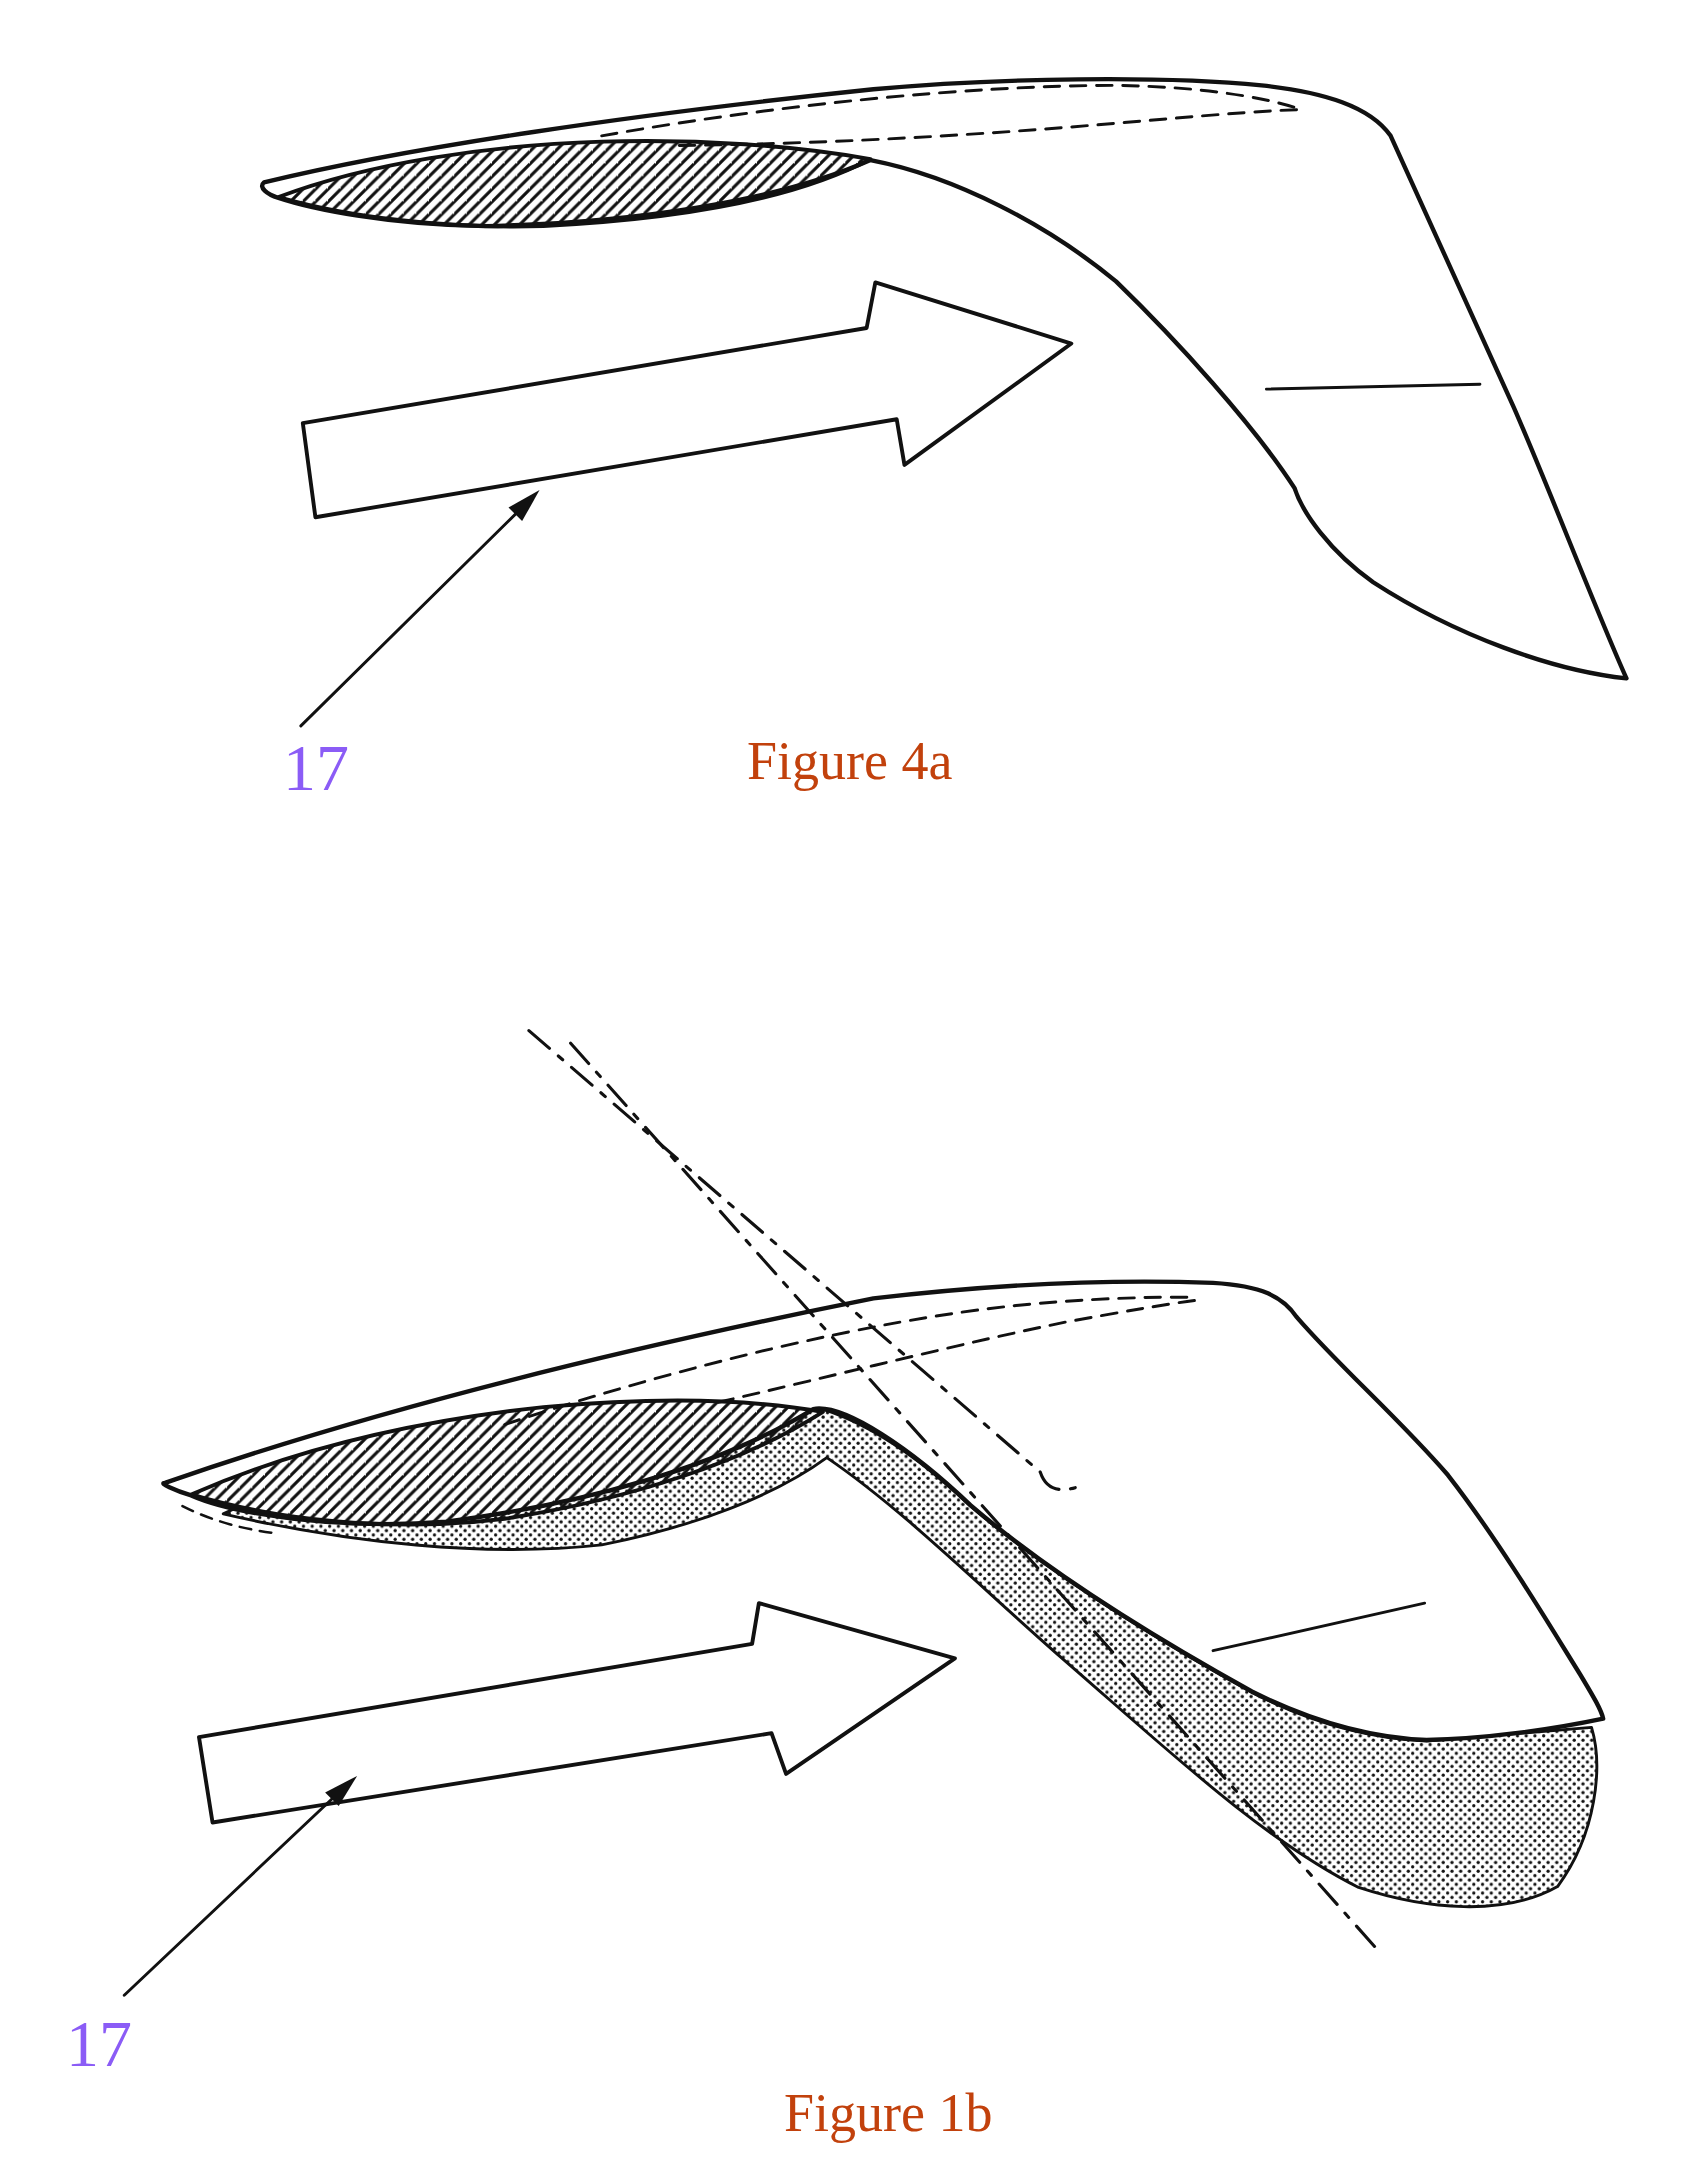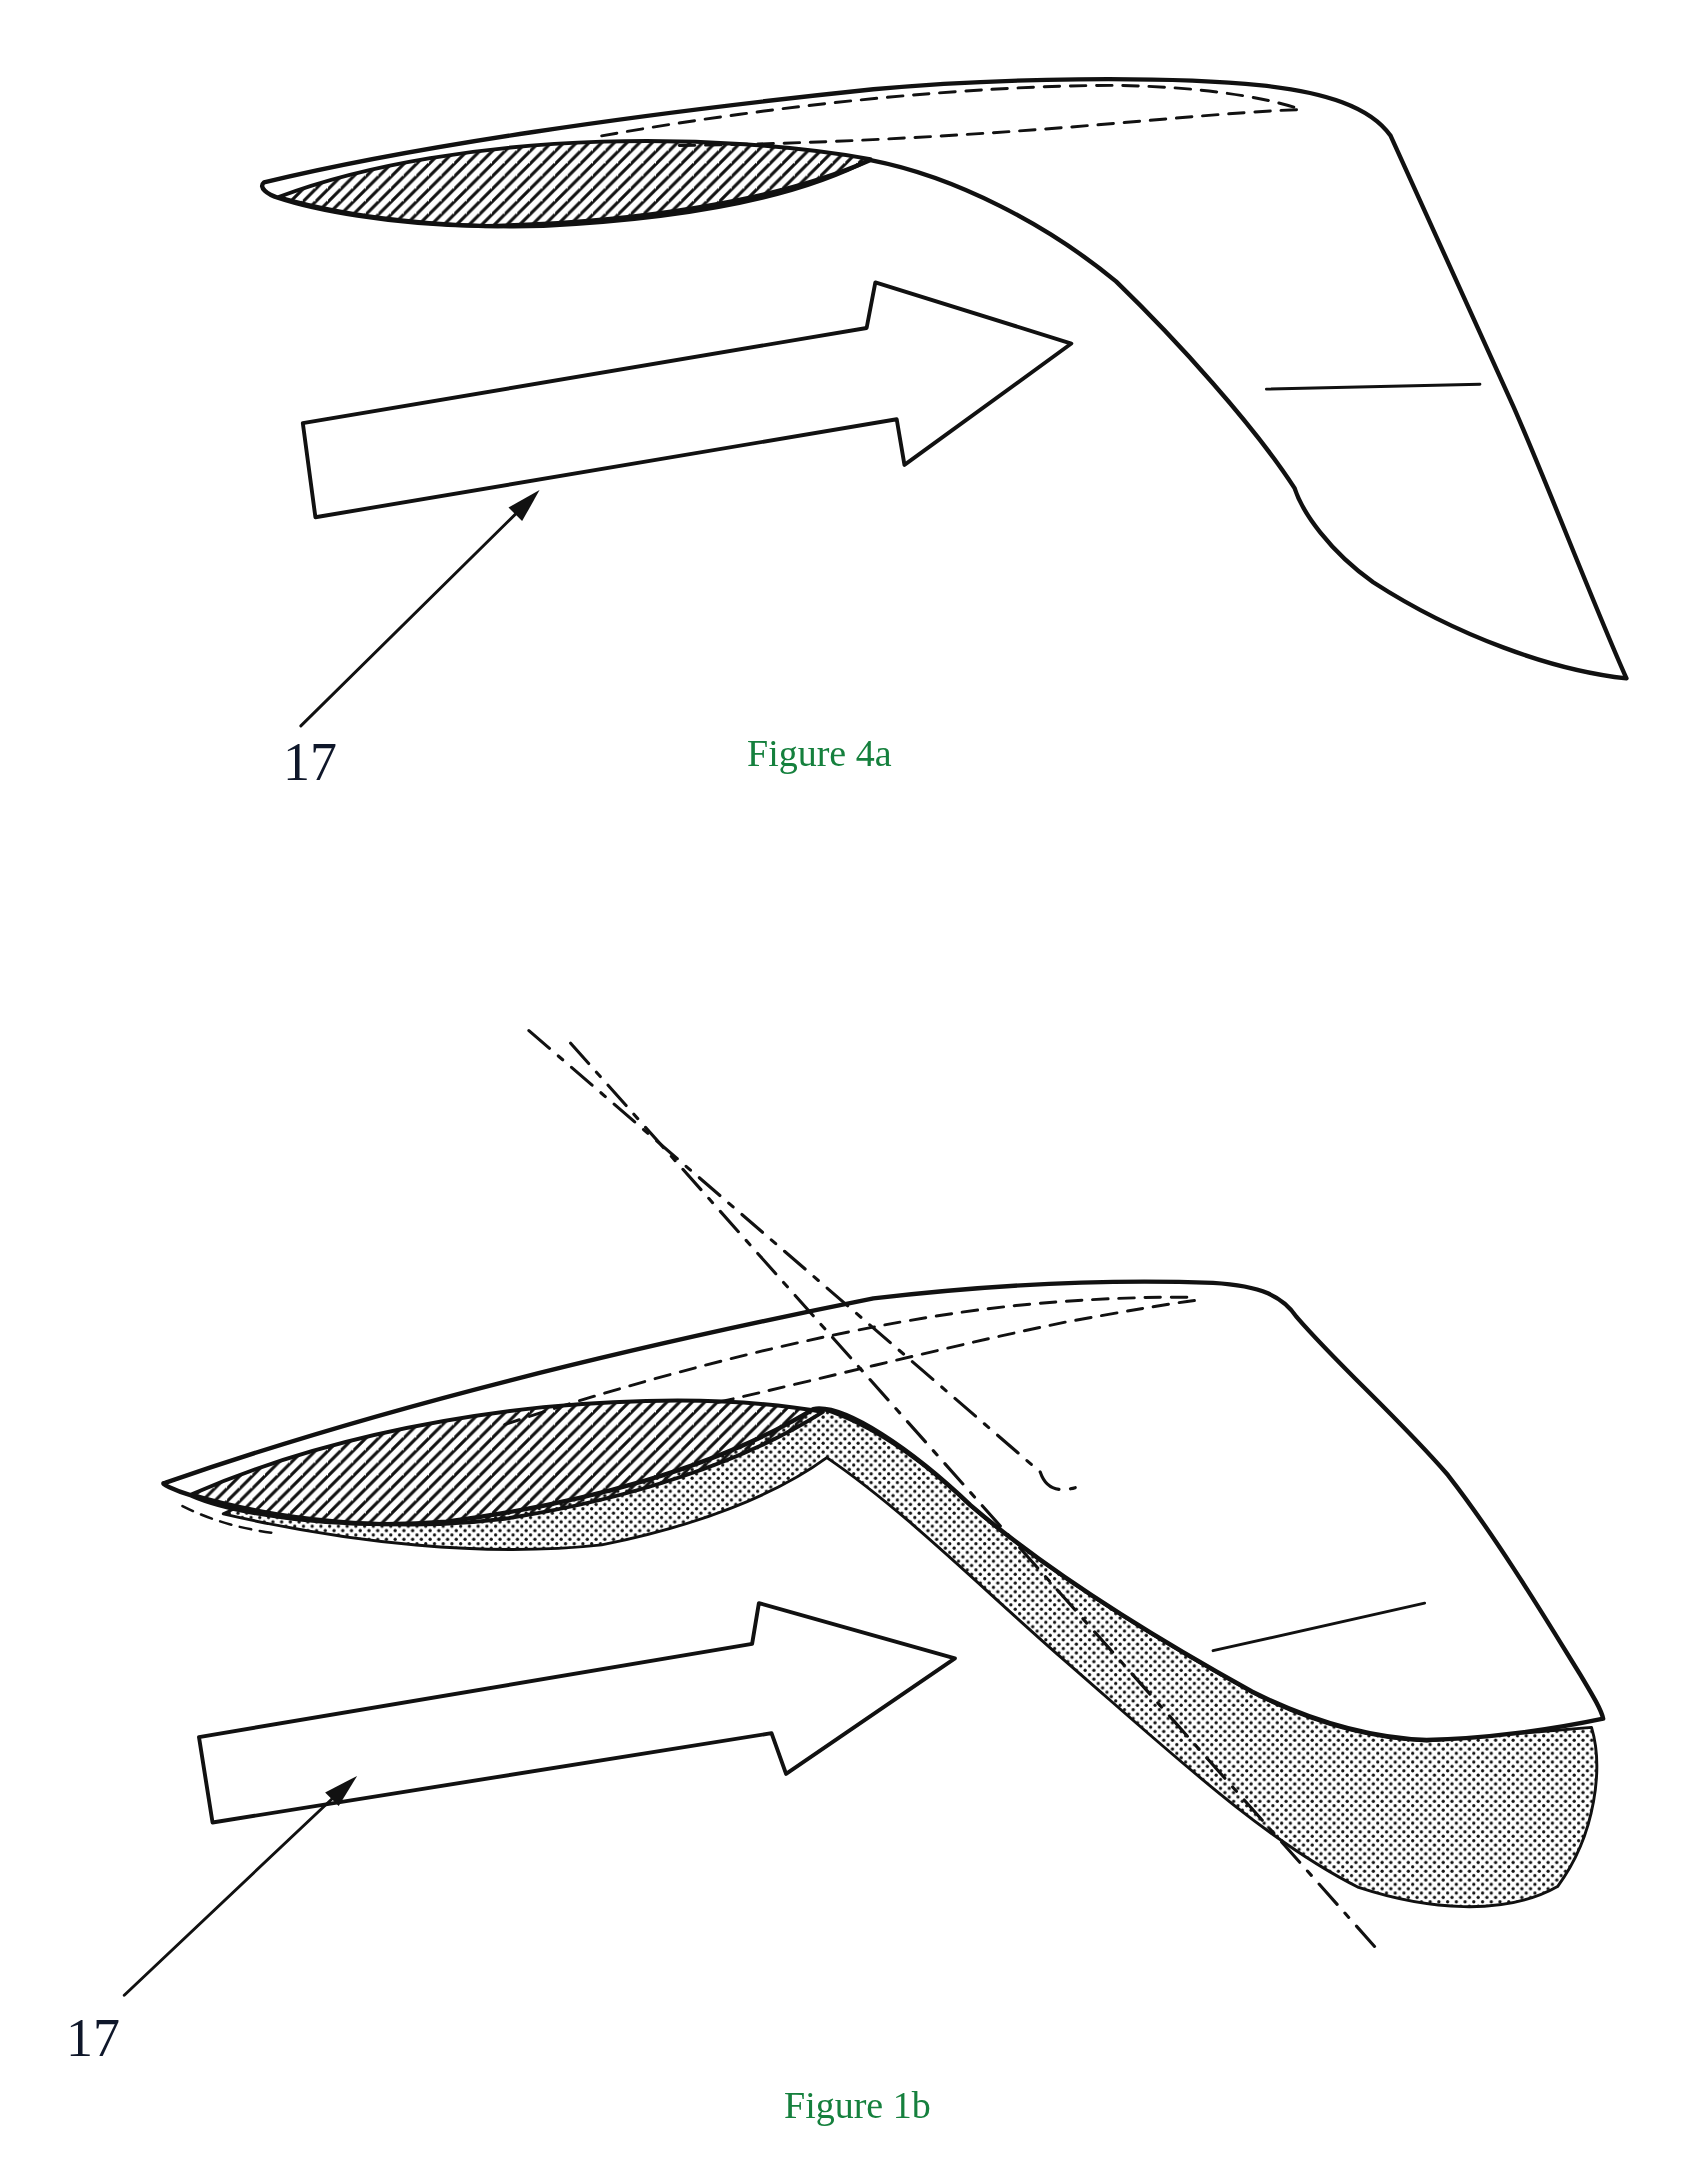--- a/index.html
+++ b/index.html
@@ -19,32 +19,32 @@
   .art {
     position: absolute;
     left: 0;
     top: 0;
     width: 1708px;
     height: 2166px;
   }
   .fig-label {
     position: absolute;
     font-family: "Liberation Serif", serif;
-    font-size: 38px;
+    font-size: 54px;
     line-height: 1;
-    color: #15803d;
+    color: #c2410c;
     white-space: nowrap;
     text-align: center;
   }
   .part-num {
     position: absolute;
     font-family: "Liberation Serif", serif;
-    font-size: 54px;
+    font-size: 66px;
     line-height: 1;
-    color: #0f172a;
+    color: #8b5cf6;
     white-space: nowrap;
   }
 </style>
 </head>
 <body>
 
 <div class="page">
 
   <svg class="art" viewBox="0 0 1760 2232" xmlns="http://www.w3.org/2000/svg">
     <defs>

